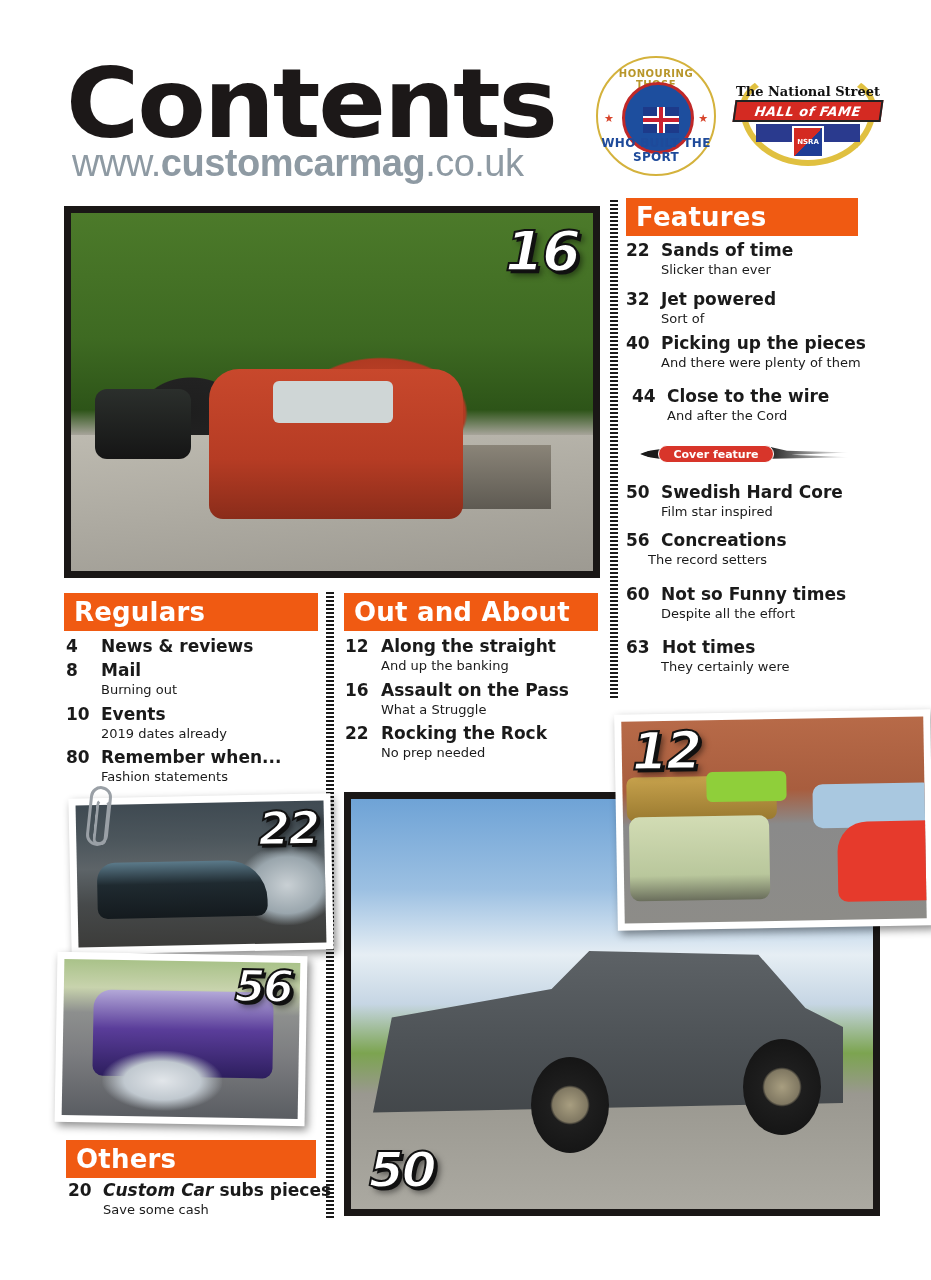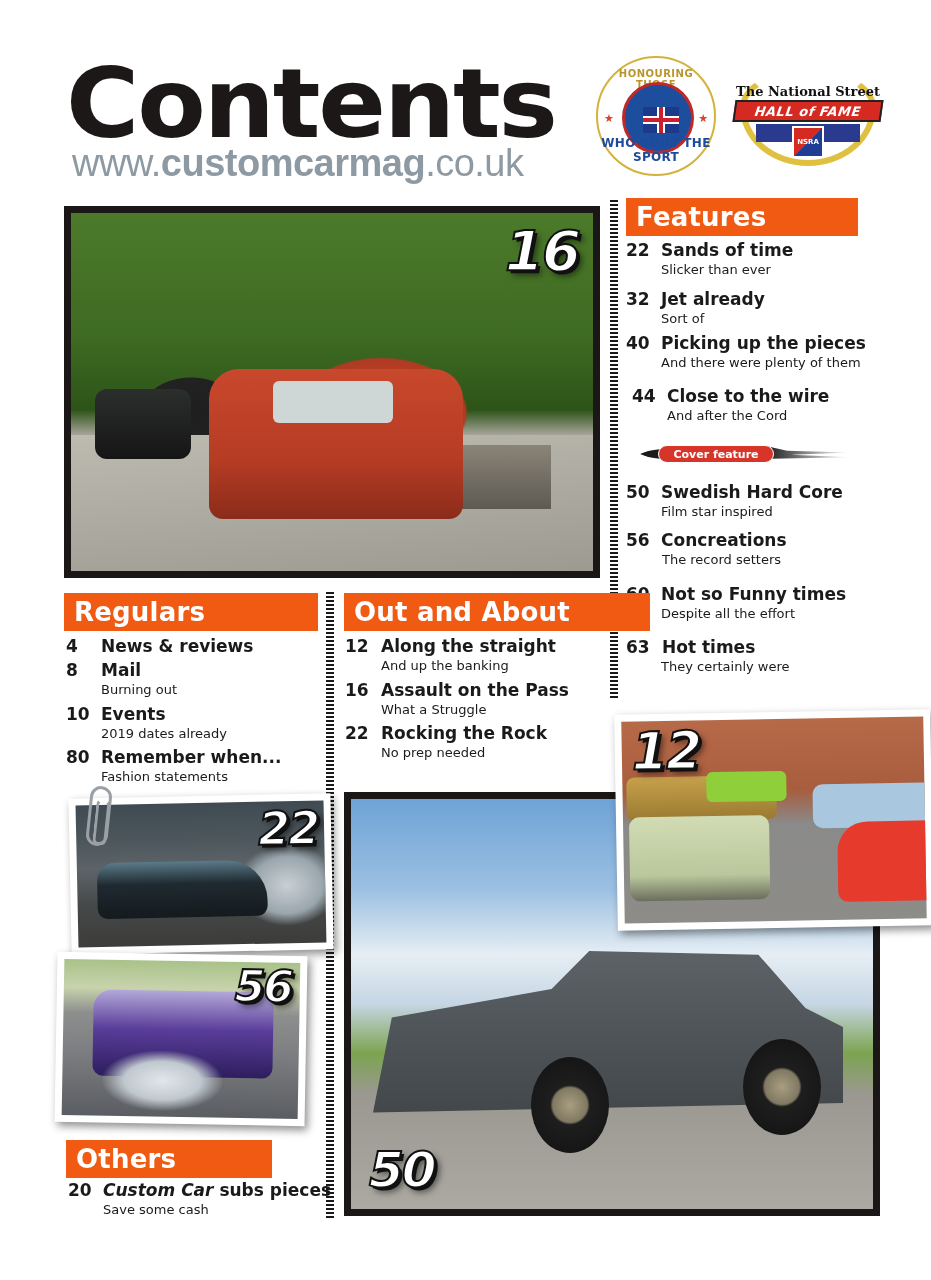--- a/index.html
+++ b/index.html
@@ -289,21 +289,21 @@
 
 <div class="abs sec-head" style="left:626px; top:198px; width:232px;">Features</div>
 
 <div class="entry" style="left:626px; top:240px;">
   <span class="num">22</span>
   <span class="title" style="left:35px;">Sands of time</span>
   <span class="sub" style="left:35px;">Slicker than ever</span>
 </div>
 <div class="entry" style="left:626px; top:289px;">
   <span class="num">32</span>
-  <span class="title" style="left:35px;">Jet already</span>
+  <span class="title" style="left:35px;">Jet powered</span>
   <span class="sub" style="left:35px;">Sort of</span>
 </div>
 <div class="entry" style="left:626px; top:333px;">
   <span class="num">40</span>
   <span class="title" style="left:35px;">Picking up the pieces</span>
   <span class="sub" style="left:35px;">And there were plenty of them</span>
 </div>
 <div class="entry" style="left:632px; top:386px;">
   <span class="num">44</span>
   <span class="title" style="left:35px;">Close to the wire</span>
@@ -316,21 +316,21 @@
 </div>
 
 <div class="entry" style="left:626px; top:482px;">
   <span class="num">50</span>
   <span class="title" style="left:35px;">Swedish Hard Core</span>
   <span class="sub" style="left:35px;">Film star inspired</span>
 </div>
 <div class="entry" style="left:626px; top:530px;">
   <span class="num">56</span>
   <span class="title" style="left:35px;">Concreations</span>
-  <span class="sub" style="left:36px;">The record setters</span>
+  <span class="sub" style="left:22px;">The record setters</span>
 </div>
 <div class="entry" style="left:626px; top:584px;">
   <span class="num">60</span>
   <span class="title" style="left:35px;">Not so Funny times</span>
   <span class="sub" style="left:35px;">Despite all the effort</span>
 </div>
 <div class="entry" style="left:626px; top:637px;">
   <span class="num">63</span>
   <span class="title" style="left:36px;">Hot times</span>
   <span class="sub" style="left:35px;">They certainly were</span>
@@ -351,21 +351,21 @@
   <span class="num">10</span>
   <span class="title" style="left:35px;">Events</span>
   <span class="sub" style="left:35px;">2019 dates already</span>
 </div>
 <div class="entry" style="left:66px; top:747px;">
   <span class="num">80</span>
   <span class="title" style="left:35px;">Remember when...</span>
   <span class="sub" style="left:35px;">Fashion statements</span>
 </div>
 
-<div class="abs sec-head" style="left:344px; top:593px; width:306px;">Out and About</div>
+<div class="abs sec-head" style="left:344px; top:593px; width:254px;">Out and About</div>
 
 <div class="entry" style="left:345px; top:636px;">
   <span class="num">12</span>
   <span class="title" style="left:36px;">Along the straight</span>
   <span class="sub" style="left:36px;">And up the banking</span>
 </div>
 <div class="entry" style="left:345px; top:680px;">
   <span class="num">16</span>
   <span class="title" style="left:36px;text-align:right;">Assault on the Pass</span>
   <span class="sub" style="left:36px;">What a Struggle</span>
@@ -404,19 +404,19 @@
 <div class="abs paperclip"></div>
 
 <div class="abs polaroid pol-56">
   <div class="pic">
     <div class="car"></div>
     <div class="smoke"></div>
     <div class="badge-num" style="right:8px; top:2px; font-size:44px;">56</div>
   </div>
 </div>
 
-<div class="abs sec-head" style="left:66px; top:1140px; width:206px;">Others</div>
+<div class="abs sec-head" style="left:66px; top:1140px; width:250px;">Others</div>
 
 <div class="entry" style="left:68px; top:1180px;">
   <span class="num">20</span>
   <span class="title" style="left:35px;"><i>Custom Car</i><span> subs pieces</span></span>
   <span class="sub" style="left:35px;">Save some cash</span>
 </div>
 
 </body></html>

